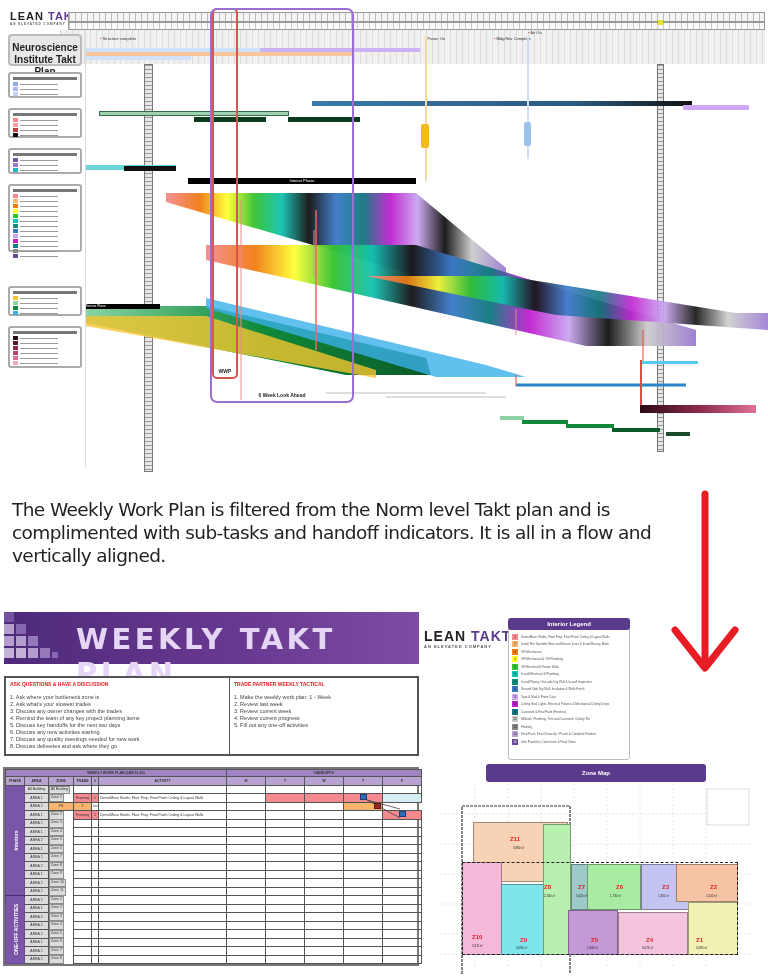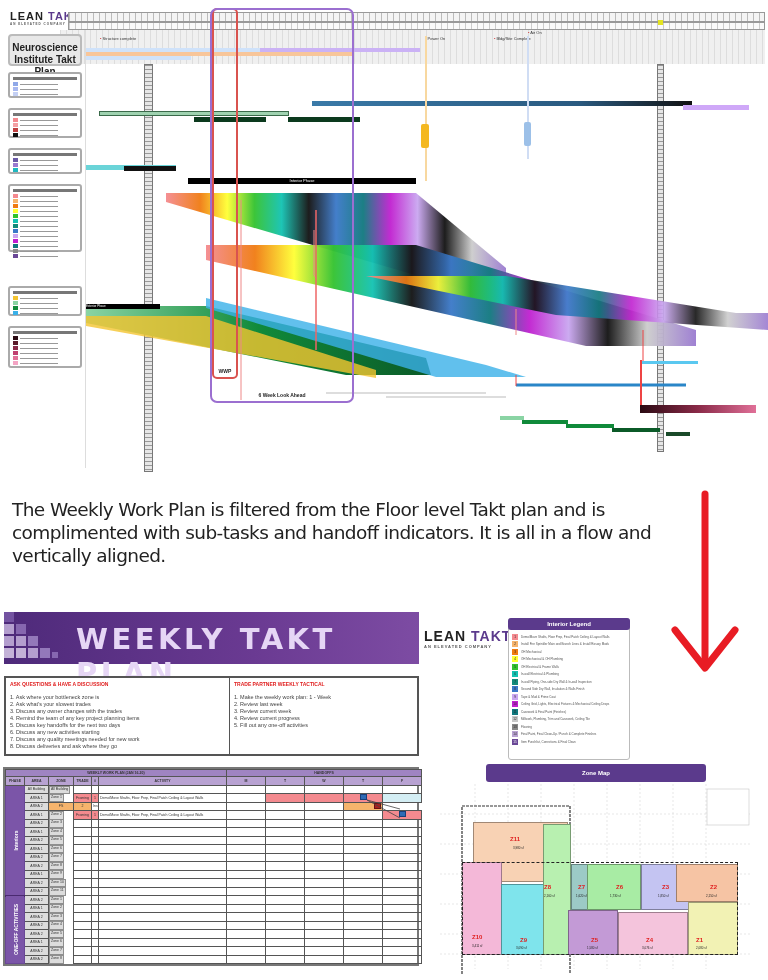--- a/index.html
+++ b/index.html
@@ -340,21 +340,21 @@
   <div class="abs step" style="left:666px;top:432px;width:24px;background:#1a4a2a;"></div>
 
   <div class="abs" style="left:86px;top:304px;width:74px;height:5px;background:#000;color:#fff;font-size:3px;line-height:5px;">Exterior Phase</div>
 
   <div class="abs" style="left:212px;top:8px;width:26px;height:371px;border:2px solid #d9534f;border-radius:5px;"></div>
   <div class="abs callout" style="left:212px;top:368px;width:26px;">WWP</div>
   <div class="abs" style="left:210px;top:8px;width:144px;height:395px;border:2px solid #9b6fd0;border-radius:7px;"></div>
   <div class="abs callout" style="left:210px;top:392px;width:144px;">6 Week Look Ahead</div>
 </div>
 
-<div id="desc" class="abs">The Weekly Work Plan is filtered from the Floor level Takt plan and is complimented with sub-tasks and handoff indicators.  It is all in a flow and vertically aligned.</div>
+<div id="desc" class="abs">The Weekly Work Plan is filtered from the Norm level Takt plan and is complimented with sub-tasks and handoff indicators.  It is all in a flow and vertically aligned.</div>
 
 <svg id="arrow" class="abs" viewBox="0 0 70 190">
   <line x1="35" y1="4" x2="35" y2="175" stroke="#e81c24" stroke-width="7" stroke-linecap="round"></line>
   <polyline points="5,140 35,178 65,140" fill="none" stroke="#e81c24" stroke-width="7" stroke-linecap="round" stroke-linejoin="round"></polyline>
 </svg>
 
 <div id="wwp-banner" class="abs">
   <div class="sq" style="left:0;top:0;background:#7a5aa8"></div>
   <div class="sq" style="left:0;top:12px"></div>
     <div class="sq" style="left:12px;top:12px;background:#8f72b8"></div>

